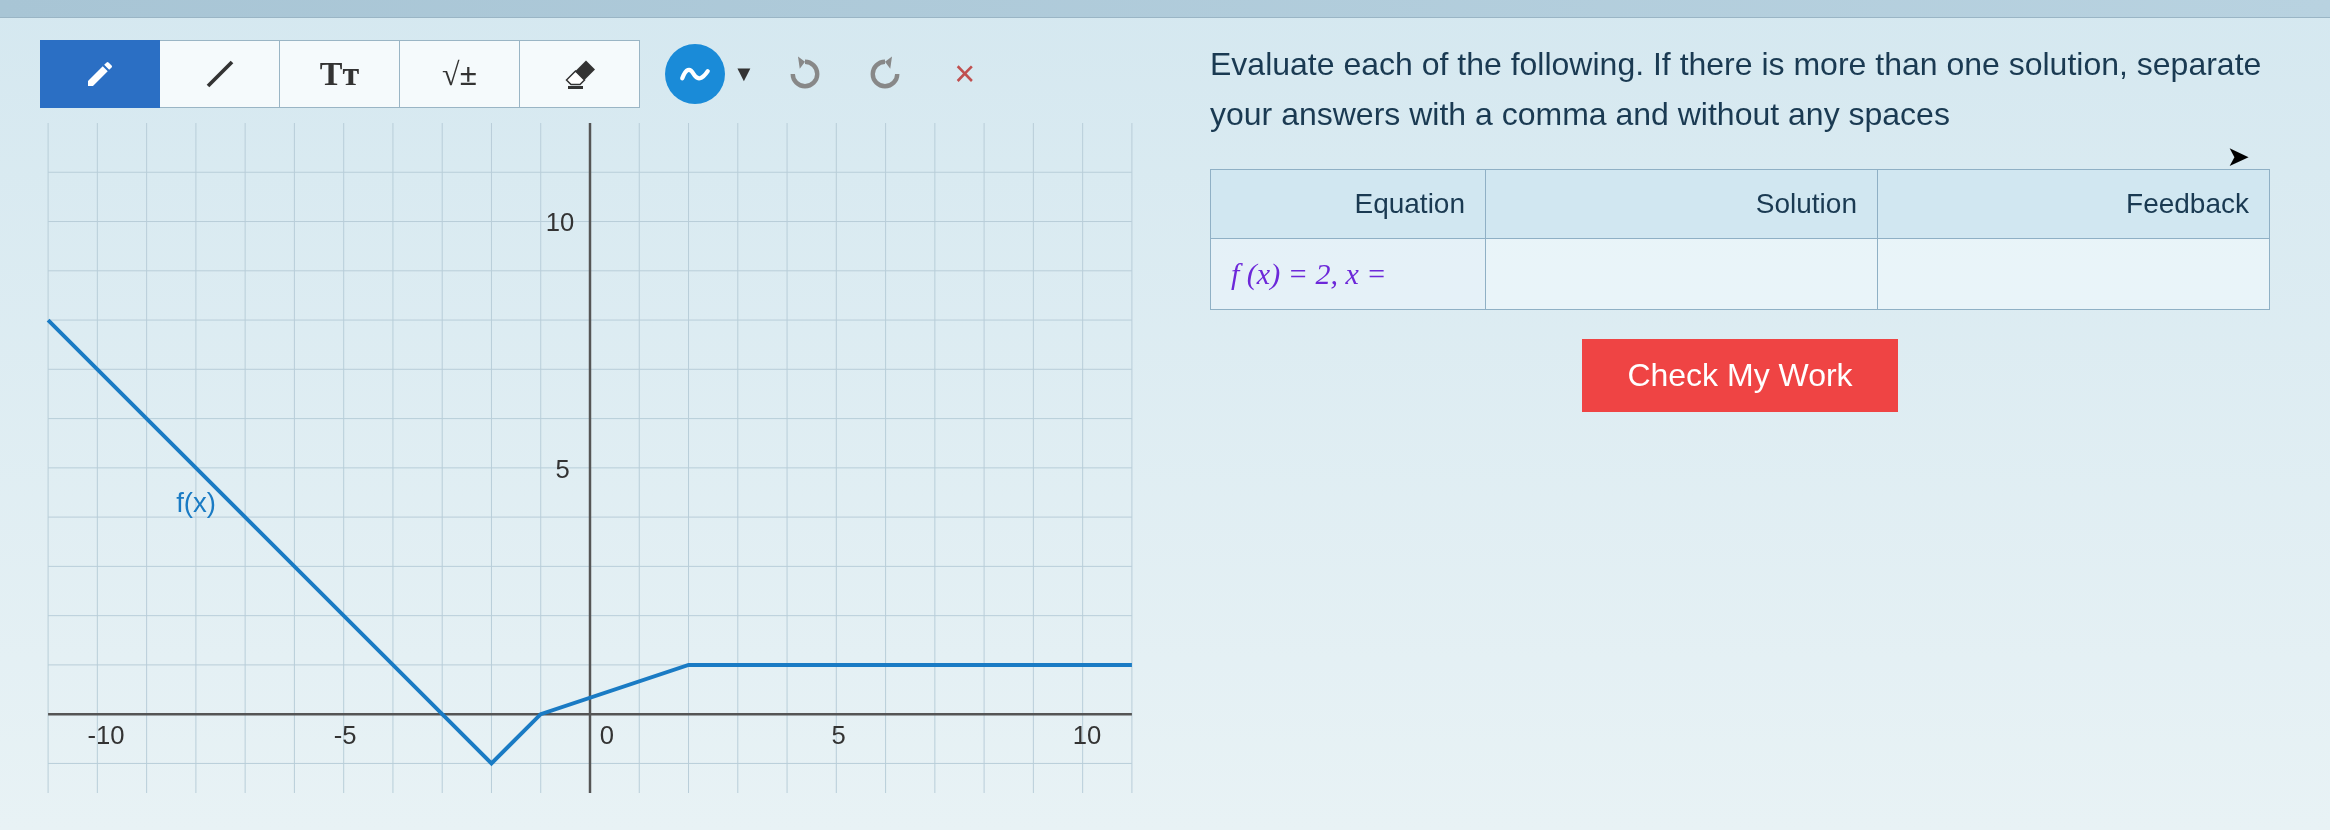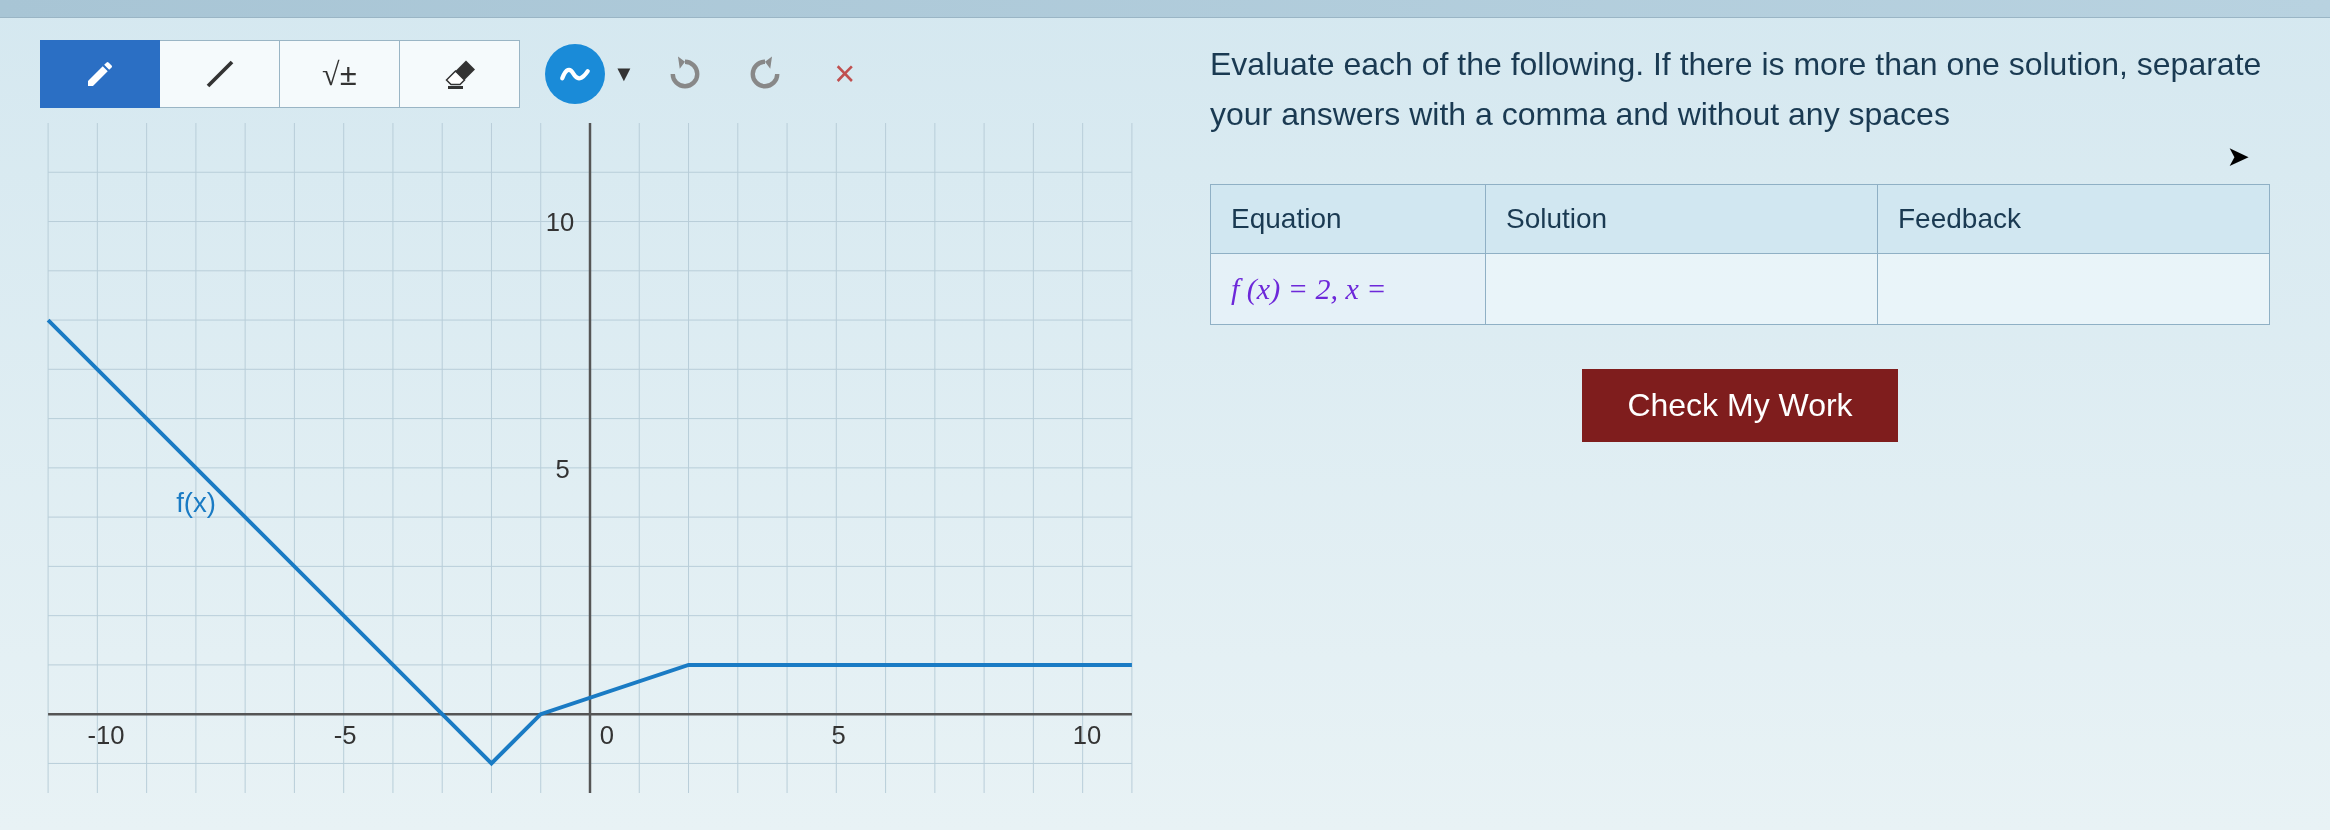--- a/index.html
+++ b/index.html
@@ -94,21 +94,21 @@
   
   .right-panel {
     flex: 1;
     padding-top: 0;
     padding-right: 40px;
   }
   .instructions {
     font-size: 32px;
     color: #1a3a52;
     line-height: 1.55;
-    margin-bottom: 45px;
+    margin-bottom: 30px;
   }
   .cursor-arrow {
     position: absolute;
     font-size: 28px;
     color: #000;
   }
   .eq-table {
     width: 100%;
     border-collapse: collapse;
     background: rgba(240, 248, 252, 0.6);
@@ -116,37 +116,37 @@
   .eq-table th, .eq-table td {
     border: 1px solid #8fb0c5;
     padding: 18px 20px;
     font-size: 28px;
     text-align: left;
     color: #6d28d9;
   }
   .eq-table th {
     background: rgba(200, 225, 238, 0.7);
     font-weight: normal;
-    text-align: left;
+    text-align: right;
     color: #1a3a52;
   }
   .eq-table td.eq-cell {
     background: rgba(225, 240, 248, 0.5);
     font-style: italic;
     font-family: "Times New Roman", serif;
     font-size: 30px;
   }
   .eq-table td.sol-cell, .eq-table td.fb-cell {
     background: rgba(235, 245, 250, 0.4);
     min-width: 280px;
   }
   .check-btn {
     display: block;
-    margin: 44px auto 0 auto;
-    background: #7f1d1d;
+    margin: 29px auto 0 auto;
+    background: #ef4444;
     color: #fff;
     font-size: 32px;
     padding: 18px 45px;
     border: none;
     cursor: pointer;
     font-family: Arial, sans-serif;
   }
 </style>
 </head>
 <body>
@@ -159,20 +159,23 @@
     <div class="toolbar">
       <div class="tool-btn active">
         <svg width="32" height="32" viewBox="0 0 24 24">
             <path d="M3 17.25V21h3.75L17.81 9.94l-3.75-3.75L3 17.25zM20.71 7.04a1 1 0 0 0 0-1.41l-2.34-2.34a1 1 0 0 0-1.41 0l-1.83 1.83 3.75 3.75 1.83-1.83z" fill="#fff"></path>
           </svg>
       </div>
       <div class="tool-btn">
         <svg width="36" height="36" viewBox="0 0 24 24">
             <line x1="4" y1="20" x2="20" y2="4" stroke="#333" stroke-width="2.5"></line>
           </svg>
+      </div>
+      <div class="tool-btn" style="font-family:serif;font-size:34px;">
+        <span>Tᴛ</span>
       </div>
       <div class="tool-btn" style="font-family:serif;font-size:32px;">
         <span>√±</span>
       </div>
       <div class="tool-btn">
         <svg width="36" height="36" viewBox="0 0 24 24">
           <path d="M16 3 L22 9 L12 19 L6 19 L3 16 Z" fill="#333"></path>
           <path d="M3 16 L9 10 L15 16 L12 19 L6 19 Z" fill="#fff" stroke="#333" stroke-width="1"></path>
           <line x1="4" y1="21" x2="14" y2="21" stroke="#333" stroke-width="2"></line>
         </svg>

